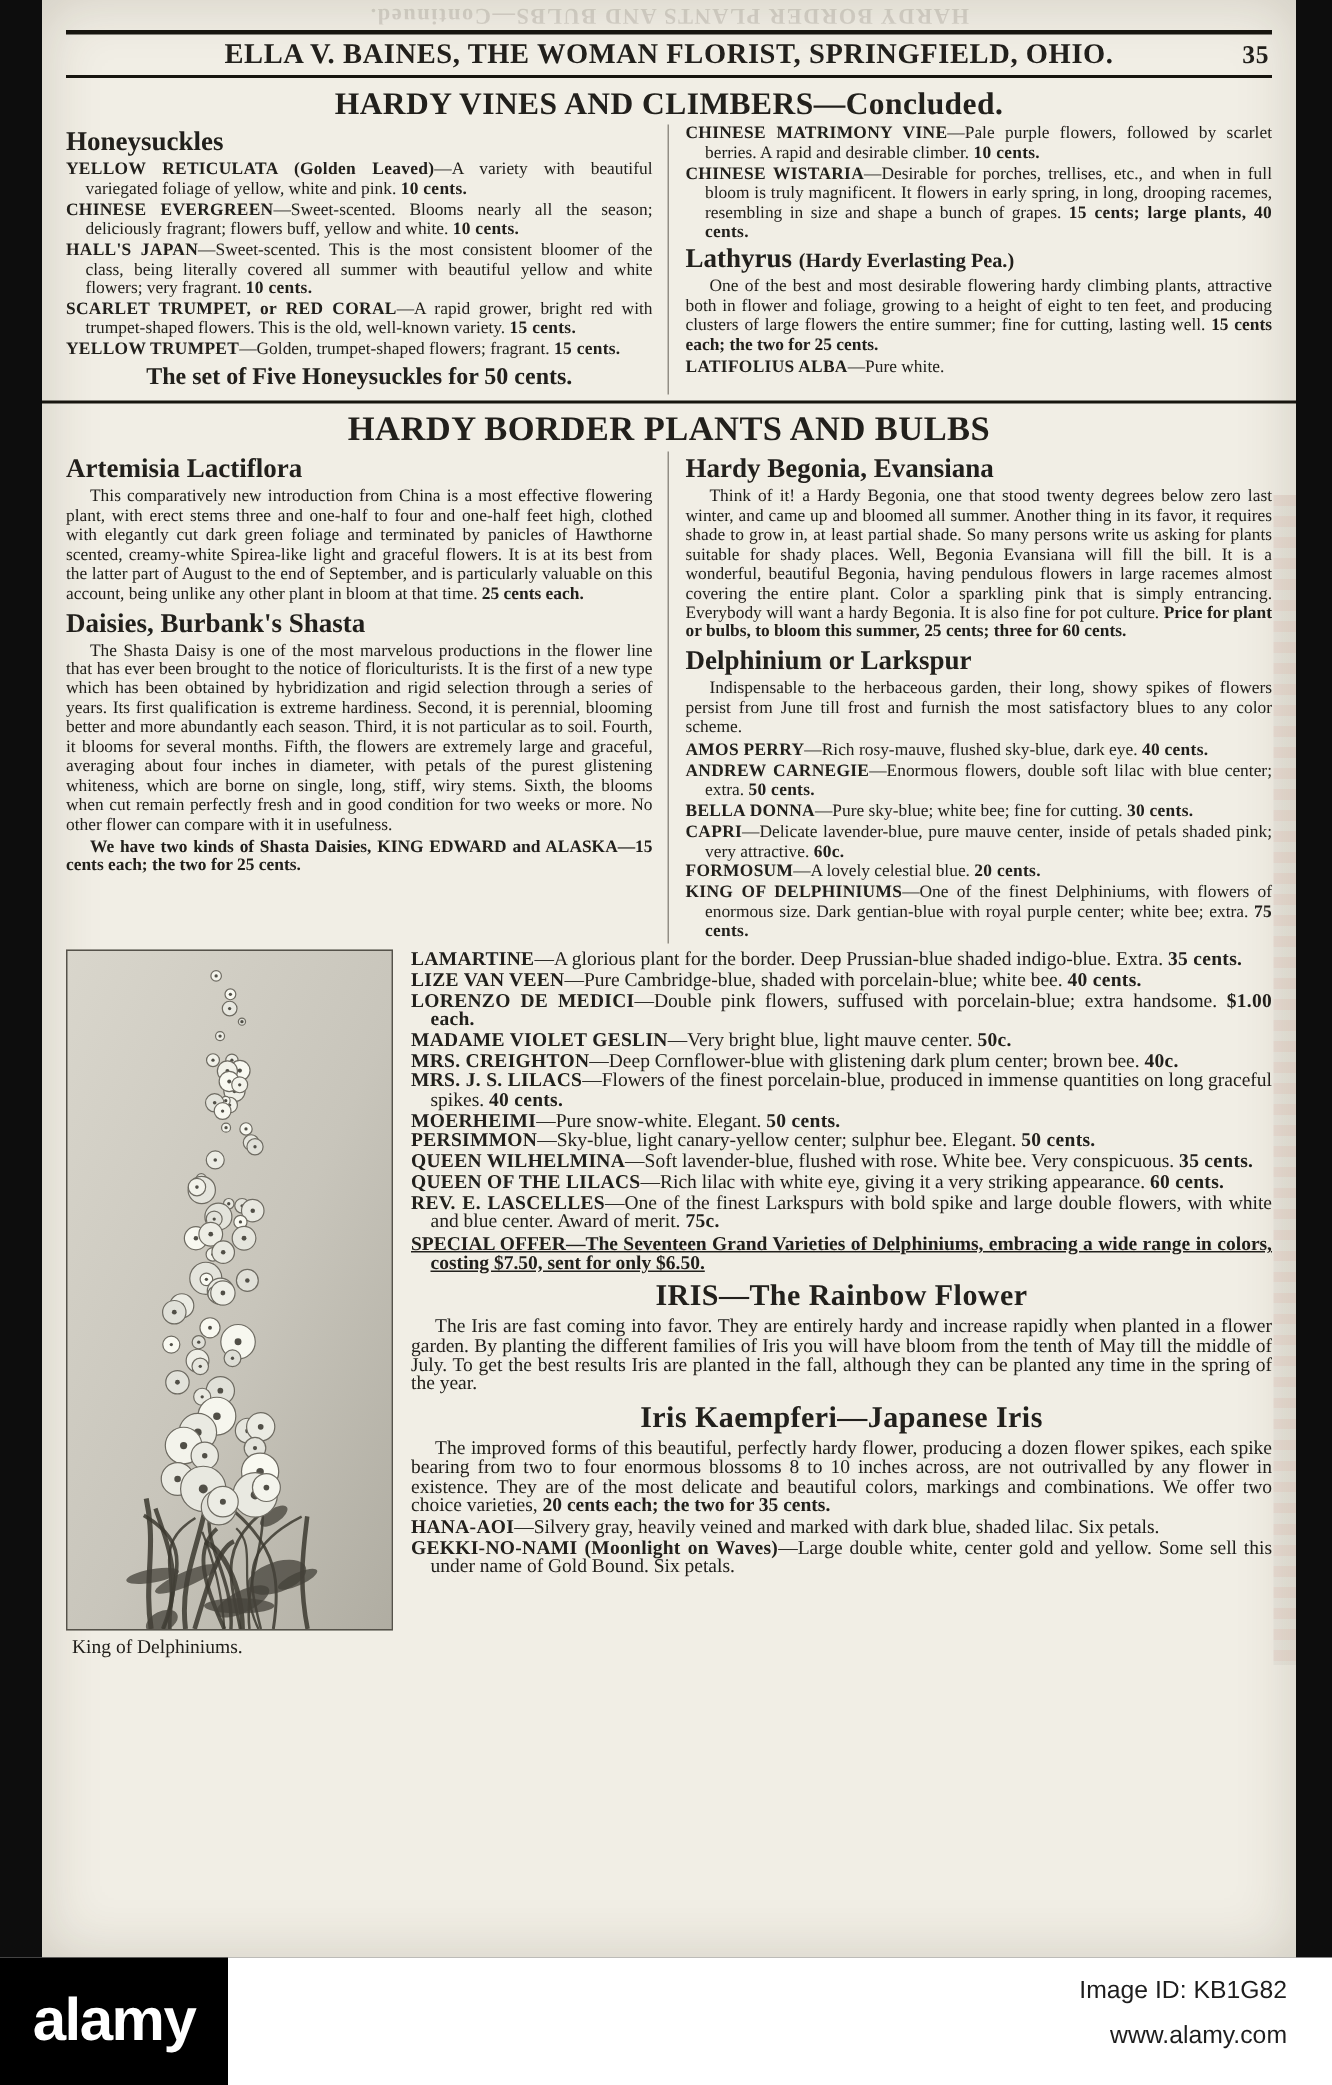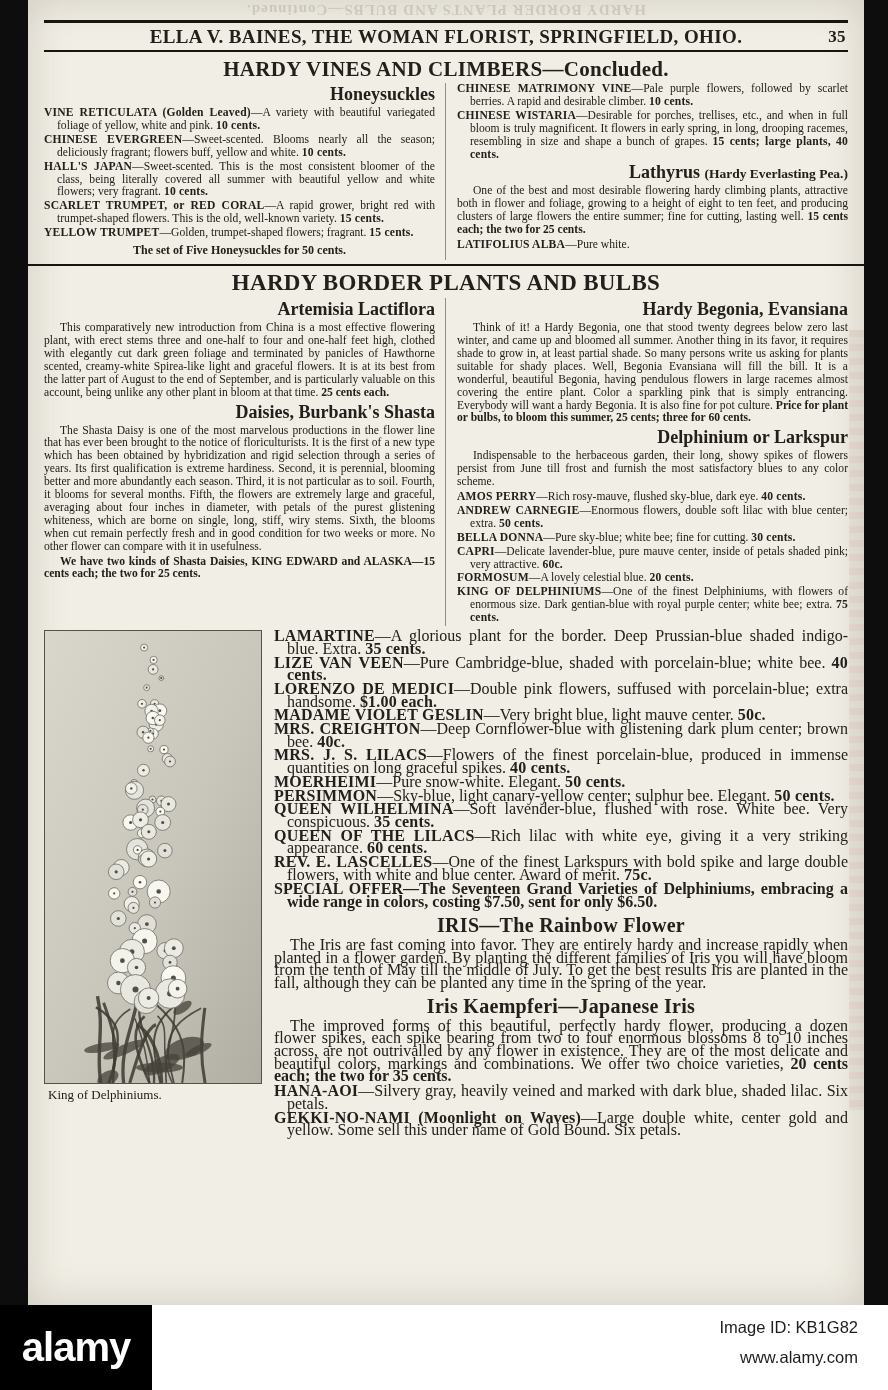--- a/index.html
+++ b/index.html
@@ -12,39 +12,39 @@
   .bleed-top{position:absolute;top:1px;left:0;right:0;text-align:center;
         transform:scale(-1,-1);opacity:.16;font-weight:bold;font-size:15px;letter-spacing:1px;color:#4a4036;}
   .page::after{content:"";position:absolute;top:330px;right:0;width:15px;height:780px;pointer-events:none;
         background:repeating-linear-gradient(to bottom,rgba(150,60,45,.10) 0 7px,rgba(40,30,20,.04) 7px 14px);}
   .masthead{position:relative;border-top:3px solid #17150f;border-bottom:2px solid #17150f;
         padding:3px 0 2px 0;text-align:center;font-weight:bold;font-size:19px;letter-spacing:.4px;}
   .pageno{position:absolute;right:2px;top:4px;font-size:17px;font-weight:bold;}
   .sec-title{margin:5px 0 1px 0;text-align:center;font-weight:bold;font-size:21px;letter-spacing:.3px;}
   .sec-title.big{font-size:23px;margin:4px 0 2px 0;}
   .sec-title.mid{font-size:20px;margin:5px 0 2px 0;}
-  .sub{margin:1px 0 2px 0;text-align:right;font-weight:bold;font-size:18px;}
+  .sub{margin:1px 0 2px 0;text-align:left;font-weight:bold;font-size:18px;}
   .lath-sub{font-size:13.5px;}
   .cols{display:flex;align-items:stretch;}
   .col{flex:1 1 0;min-width:0;}
   .col-r{border-left:1px solid rgba(30,25,15,.45);padding-left:11px;margin-left:10px;}
   .entry{margin:0 0 1px 0;padding-left:13px;text-indent:-13px;text-align:justify;
         font-size:11.6px;line-height:12.9px;}
   .entry b{letter-spacing:.2px;}
   .para{margin:0 0 2px 0;text-indent:16px;text-align:justify;font-size:11.6px;line-height:12.9px;}
   .para.boldp{font-weight:bold;}
-  .offer-center{margin:3px 0 2px 0;text-align:center;font-weight:bold;font-size:12px;}
+  .offer-center{margin:3px 0 2px 0;text-align:center;font-weight:bold;font-size:16px;}
   .rule{border-top:2px solid #17150f;margin:4px -16px 3px -16px;}
   .bottom{display:flex;margin-top:4px;}
   .figure{width:218px;flex:0 0 218px;margin:4px 0 0 0;}
   .photo{width:216px;height:452px;border:1px solid #55524a;background:#c9c6bc;overflow:hidden;}
   .figcap{font-weight:normal;font-size:13px;margin-top:3px;padding-left:4px;}
   .bottom-right{flex:1 1 0;min-width:0;padding-left:12px;}
-  .bottom-right .entry,.bottom-right .para{font-size:16px;line-height:12.7px;}
-  .special{font-weight:bold;margin-top:2px;}
+  .bottom-right .entry,.bottom-right .para{font-size:13px;line-height:12.7px;}
+  .special{font-weight:bold;margin-top:2px;text-decoration:underline;}
   
   .wm-bar{position:absolute;left:0;right:0;bottom:0;height:85px;background:#ffffff;display:flex;
         font-family:"Liberation Sans","DejaVu Sans",sans-serif;gap:16px;}
   .wm-logo{width:152px;flex:0 0 152px;background:#000;color:#fff;display:flex;align-items:center;
         justify-content:center;font-weight:bold;font-size:40px;letter-spacing:-1px;}
   .wm-right{margin-left:auto;text-align:right;padding:13px 30px 0 0;color:#1d1d1d;}
   .wm-id{font-size:16.5px;}
   .wm-url{font-size:16.5px;margin-top:11px;}
 </style>
 </head>
@@ -59,21 +59,21 @@
       <span>ELLA V. BAINES, THE WOMAN FLORIST, SPRINGFIELD, OHIO.</span>
       <span class="pageno">35</span>
     </div>
 
     <h1 class="sec-title">HARDY VINES AND CLIMBERS—Concluded.</h1>
 
     <div class="cols">
       <div class="col">
         <h2 class="sub">Honeysuckles</h2>
         <div>
-            <p class="entry"><b>VINE RETICULATA (Golden Leaved)</b><span>—A variety with beautiful variegated foliage of yellow, white and pink.</span> <b>10 cents.</b></p>
+            <p class="entry"><b>YELLOW RETICULATA (Golden Leaved)</b><span>—A variety with beautiful variegated foliage of yellow, white and pink.</span> <b>10 cents.</b></p>
             <p class="entry"><b>CHINESE EVERGREEN</b><span>—Sweet-scented. Blooms nearly all the season; deliciously fragrant; flowers buff, yellow and white.</span> <b>10 cents.</b></p>
             <p class="entry"><b>HALL'S JAPAN</b><span>—Sweet-scented. This is the most consistent bloomer of the class, being literally covered all summer with beautiful yellow and white flowers; very fragrant.</span> <b>10 cents.</b></p>
             <p class="entry"><b>SCARLET TRUMPET, or RED CORAL</b><span>—A rapid grower, bright red with trumpet-shaped flowers. This is the old, well-known variety.</span> <b>15 cents.</b></p>
             <p class="entry"><b>YELLOW TRUMPET</b><span>—Golden, trumpet-shaped flowers; fragrant.</span> <b>15 cents.</b></p>
           </div>
         <p class="offer-center">The set of Five Honeysuckles for 50 cents.</p>
       </div>
       <div class="col col-r">
         <div>
             <p class="entry"><b>CHINESE MATRIMONY VINE</b><span>—Pale purple flowers, followed by scarlet berries. A rapid and desirable climber.</span> <b>10 cents.</b></p>

